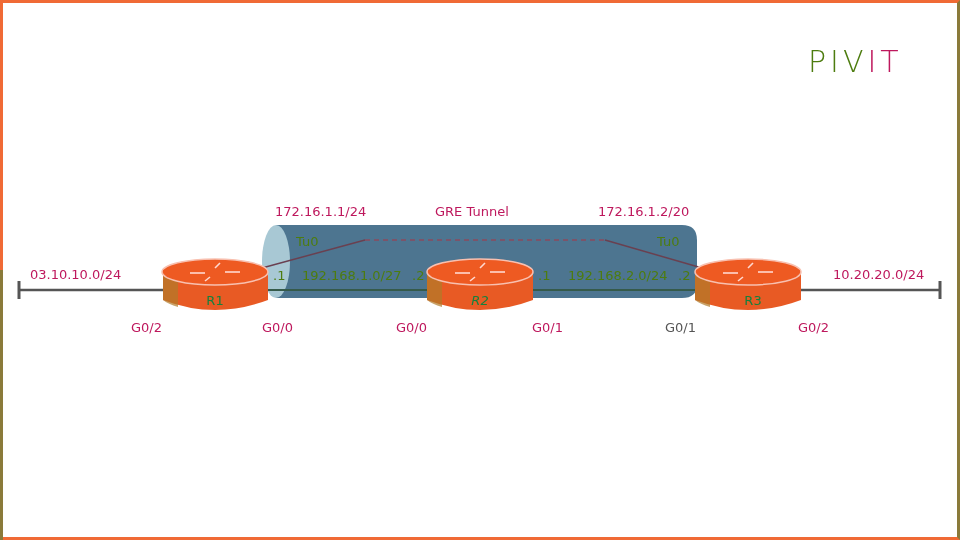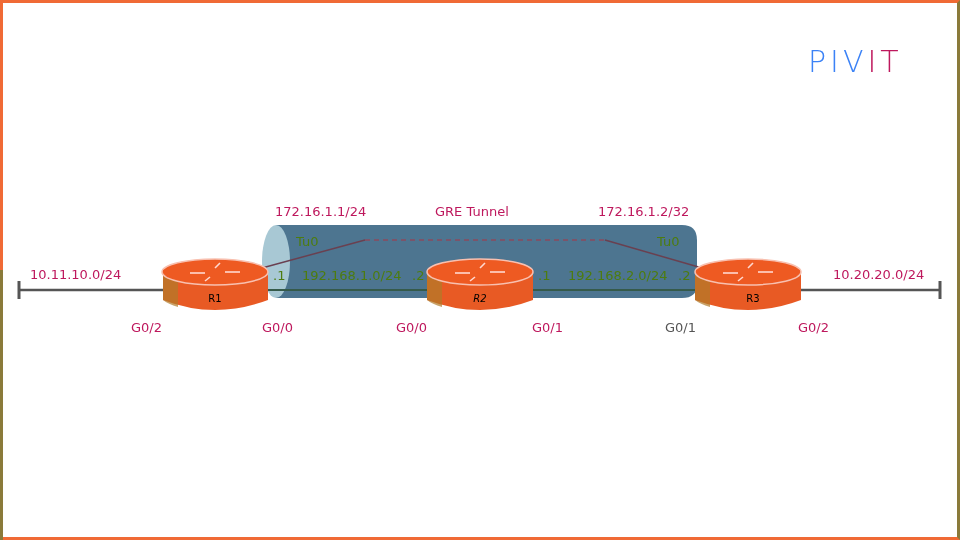--- a/index.html
+++ b/index.html
@@ -16,30 +16,30 @@
     border-bottom: 3px solid #f06a35;
     pointer-events: none;
   }
   .frame-left-lower {
     position: absolute; left: 0; top: 270px; width: 3px; height: 270px; background: #8a7a3a;
   }
   .logo {
     position: absolute; left: 808px; top: 44px; font-size: 30px; letter-spacing: 4px;
     font-family: "DejaVu Sans", sans-serif; font-weight: 300;
   }
-  .logo .pi { color: #3b82f6; }
+  .logo .pi { color: #4d7c0f; }
   .logo .it { color: #be185d; }
   .lbl {
     position: absolute; font-size: 13px; color: #be185d; white-space: nowrap;
     font-family: "DejaVu Sans", sans-serif;
   }
   .lbl.white { color: #4d7c0f; }
   .lbl.gray { color: #555555; }
   .router-label {
-    position: absolute; color: #000000; font-size: 10px; text-align: center; width: 40px;
+    position: absolute; color: #15803d; font-size: 13px; text-align: center; width: 40px;
   }
   svg { position: absolute; left: 0; top: 0; }
 </style>
 </head>
 <body>
 
 <div class="frame"></div>
 <div class="frame-left-lower"></div>
 
 <div class="logo"><span class="pi">PIV</span><span class="it">IT</span></div>
@@ -99,27 +99,27 @@
     </g>
   </g>
 </svg>
 
 <div class="router-label" style="left:195px; top:293px;">R1</div>
 <div class="router-label" style="left:460px; top:293px;font-style:italic;">R2</div>
 <div class="router-label" style="left:733px; top:293px;">R3</div>
 
 <div class="lbl" style="left:435px; top:204px;">GRE Tunnel</div>
 <div class="lbl" style="left:275px; top:204px;">172.16.1.1/24</div>
-<div class="lbl" style="left:598px; top:204px;">172.16.1.2/32</div>
+<div class="lbl" style="left:598px; top:204px;">172.16.1.2/20</div>
 <div class="lbl white" style="left:296px; top:234px;">Tu0</div>
 <div class="lbl white" style="left:657px; top:234px;">Tu0</div>
 
-<div class="lbl" style="left:30px; top:267px;">10.11.10.0/24</div>
+<div class="lbl" style="left:30px; top:267px;">03.10.10.0/24</div>
 <div class="lbl" style="left:833px; top:267px;">10.20.20.0/24</div>
-<div class="lbl white" style="left:302px; top:268px;">192.168.1.0/24</div>
+<div class="lbl white" style="left:302px; top:268px;">192.168.1.0/27</div>
 <div class="lbl white" style="left:568px; top:268px;text-align:right;">192.168.2.0/24</div>
 
 <div class="lbl white" style="left:273px; top:268px;">.1</div>
 <div class="lbl white" style="left:412px; top:268px;">.2</div>
 <div class="lbl white" style="left:538px; top:268px;">.1</div>
 <div class="lbl white" style="left:678px; top:268px;">.2</div>
 
 <div class="lbl" style="left:131px; top:320px;">G0/2</div>
 <div class="lbl" style="left:262px; top:320px;">G0/0</div>
 <div class="lbl" style="left:396px; top:320px;">G0/0</div>

